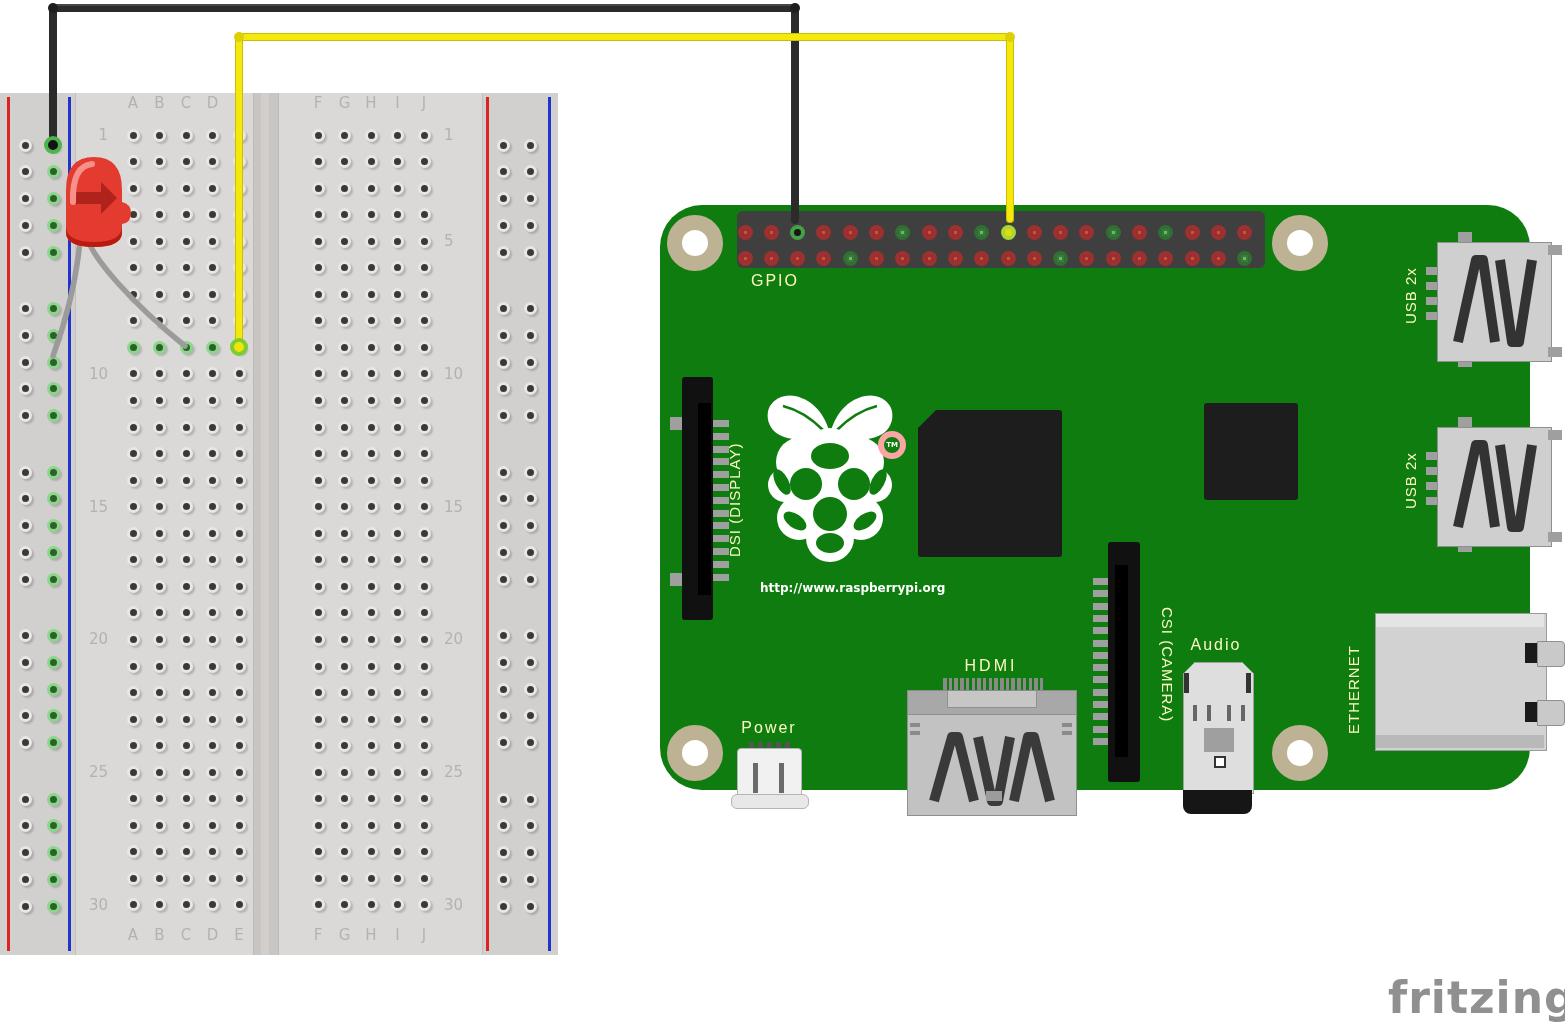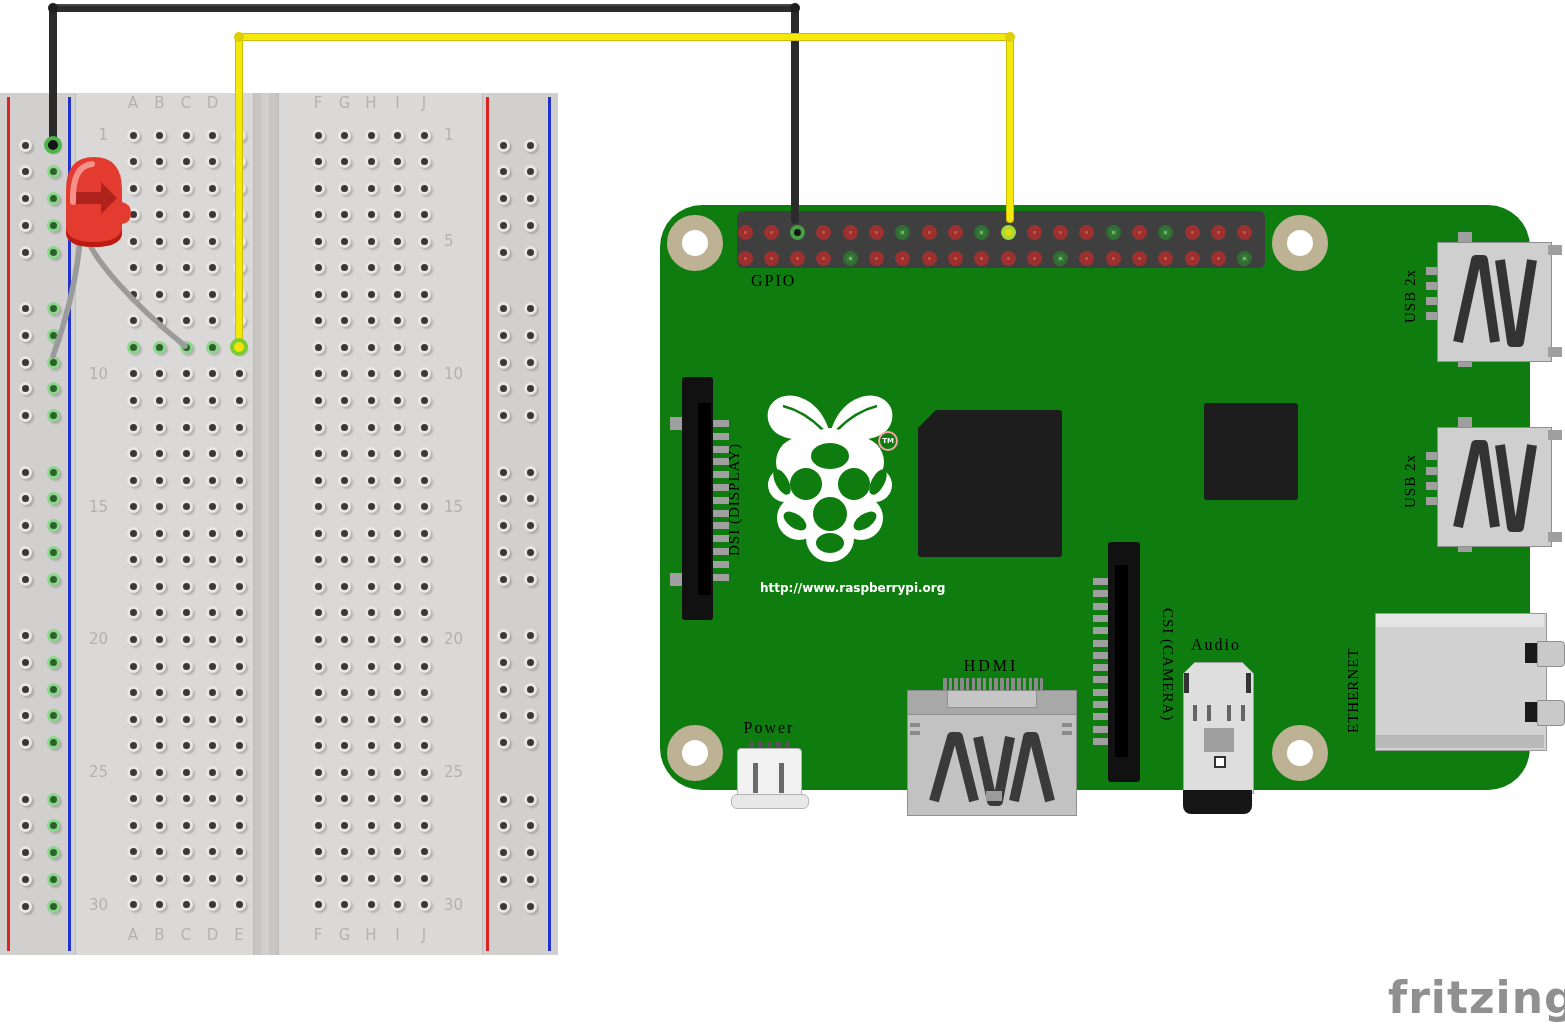--- a/index.html
+++ b/index.html
@@ -33,21 +33,21 @@
   .wire-yellow{background:#f4e80c;box-shadow:inset 0 0 0 1px rgba(120,110,0,0.35);}
   .bend{position:absolute;width:10px;height:10px;border-radius:50%;}
   .bend-black{background:#1e1e1e;}
   .bend-yellow{background:#ddcf06;}
   .conn-ring{position:absolute;width:10px;height:10px;border-radius:50%;}
   .ring-black{border:4px solid #4db34d;background:#141414;}
   .ring-yellow{border:4px solid #7ccc33;background:#f0e40a;}
 
   
   #pi{left:660px;top:205px;width:870px;height:585px;background:#0f7c0f;border-radius:42px;}
-  .pi-text{position:absolute;color:#000000;font-family:Liberation Serif, serif;}
+  .pi-text{position:absolute;color:#fef9c3;font-family:Liberation Sans, sans-serif;}
   .vtext-up{writing-mode:vertical-rl;transform:rotate(180deg);}
   .vtext-down{writing-mode:vertical-rl;}
   #gpio-strip{left:77px;top:6px;width:528px;height:57px;background:#3f3f3f;border-radius:6px;}
   .pin{position:absolute;width:15px;height:15px;border-radius:50%;}
   .pin i{position:absolute;left:4px;top:4px;width:7px;height:7px;display:block;}
   .pin-r{background:#9e3030;} .pin-r i{background:#c4524a;box-shadow:inset 0 0 0 2px rgba(120,20,20,.55);}
   .pin-g{background:#2f7032;} .pin-g i{background:#69b96b;box-shadow:inset 0 0 0 2px rgba(20,70,20,.55);}
   .pin-k{background:#46a046;} .pin-k i{background:#161616;border-radius:50%;}
   .pin-y{background:#a6d838;} .pin-y i{background:#ead908;border-radius:50%;}
   .mount-hole{position:absolute;width:26px;height:26px;background:#ffffff;border:15px solid #bdb294;border-radius:50%;}
@@ -687,21 +687,21 @@
       <ellipse cx="75" cy="76" rx="19" ry="13" fill="#0f7c0f"></ellipse>
       <circle cx="51" cy="104" r="16" fill="#0f7c0f"></circle>
         <circle cx="99" cy="104" r="16" fill="#0f7c0f"></circle>
       <circle cx="75" cy="134" r="17" fill="#0f7c0f"></circle>
       <ellipse cx="75" cy="163" rx="14" ry="10" fill="#0f7c0f"></ellipse>
       <ellipse cx="27" cy="102" rx="6.5" ry="14" fill="#0f7c0f" transform="rotate(-28 27 102)"></ellipse>
       <ellipse cx="123" cy="102" rx="6.5" ry="14" fill="#0f7c0f" transform="rotate(28 123 102)"></ellipse>
       <ellipse cx="40" cy="141" rx="7" ry="13" fill="#0f7c0f" transform="rotate(-55 40 141)"></ellipse>
       <ellipse cx="110" cy="141" rx="7" ry="13" fill="#0f7c0f" transform="rotate(55 110 141)"></ellipse>
     </svg>
-    <div class="abs" style="left:218px;top:226px;width:16px;height:16px;border:2px solid #fca5a5;border-radius:50%;
+    <div class="abs" style="left:218px;top:226px;width:16px;height:16px;border:6px solid #fca5a5;border-radius:50%;
          color:#fff;font-size:7px;font-weight:bold;text-align:center;line-height:16px;font-family:'DejaVu Sans',sans-serif;">TM</div>
     <div class="abs" style="left:100px;top:376px;width:140px;text-align:center;color:#fff;font-size:12px;font-weight:600;font-family:'DejaVu Sans',sans-serif;">http://www.raspberrypi.org</div>
 
     <div class="chip" style="left:258px;top:205px;width:144px;height:147px;clip-path:polygon(18px 0,100% 0,100% 100%,0 100%,0 18px);"></div>
     <div class="chip" style="left:544px;top:198px;width:94px;height:97px;"></div>
 
     <div class="abs" id="hdmi-comb">
         <div class="stub" style="left: 283px; top: 473px; width: 3.5px; height: 13px; background: rgb(138, 138, 138);"></div>
         <div class="stub" style="left: 288.7px; top: 473px; width: 3.5px; height: 13px; background: rgb(138, 138, 138);"></div>
         <div class="stub" style="left: 294.4px; top: 473px; width: 3.5px; height: 13px; background: rgb(138, 138, 138);"></div>

